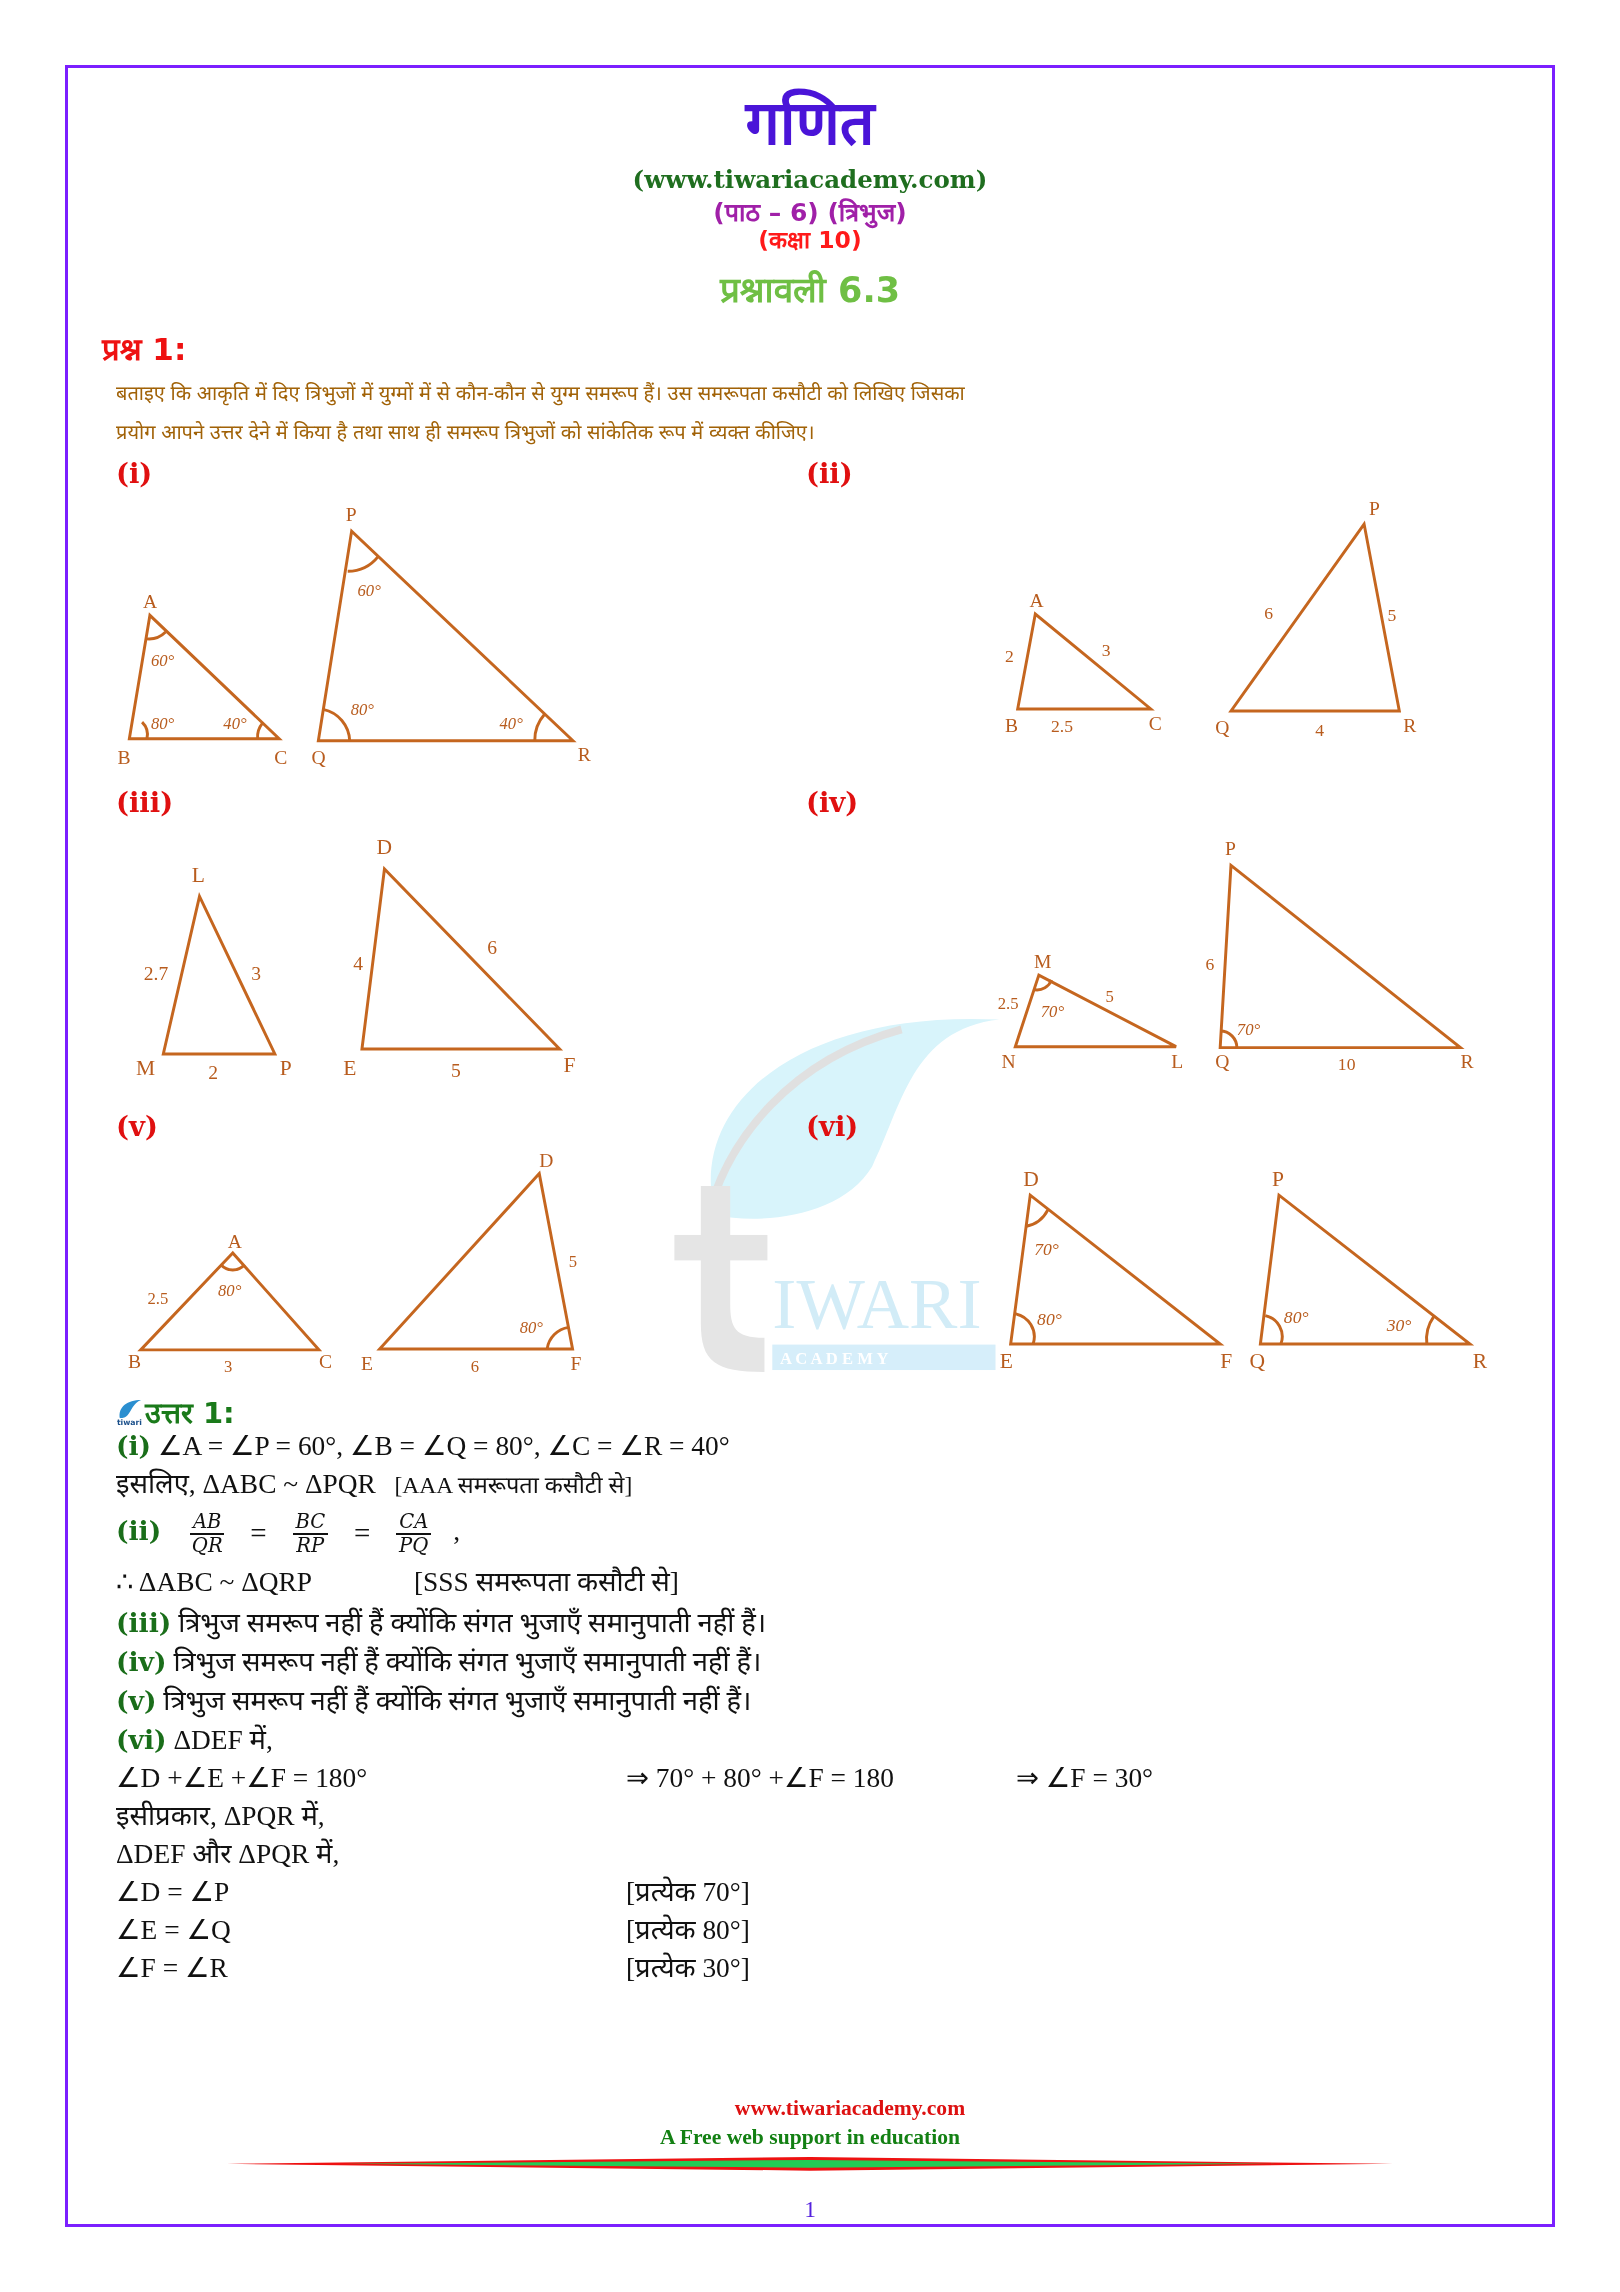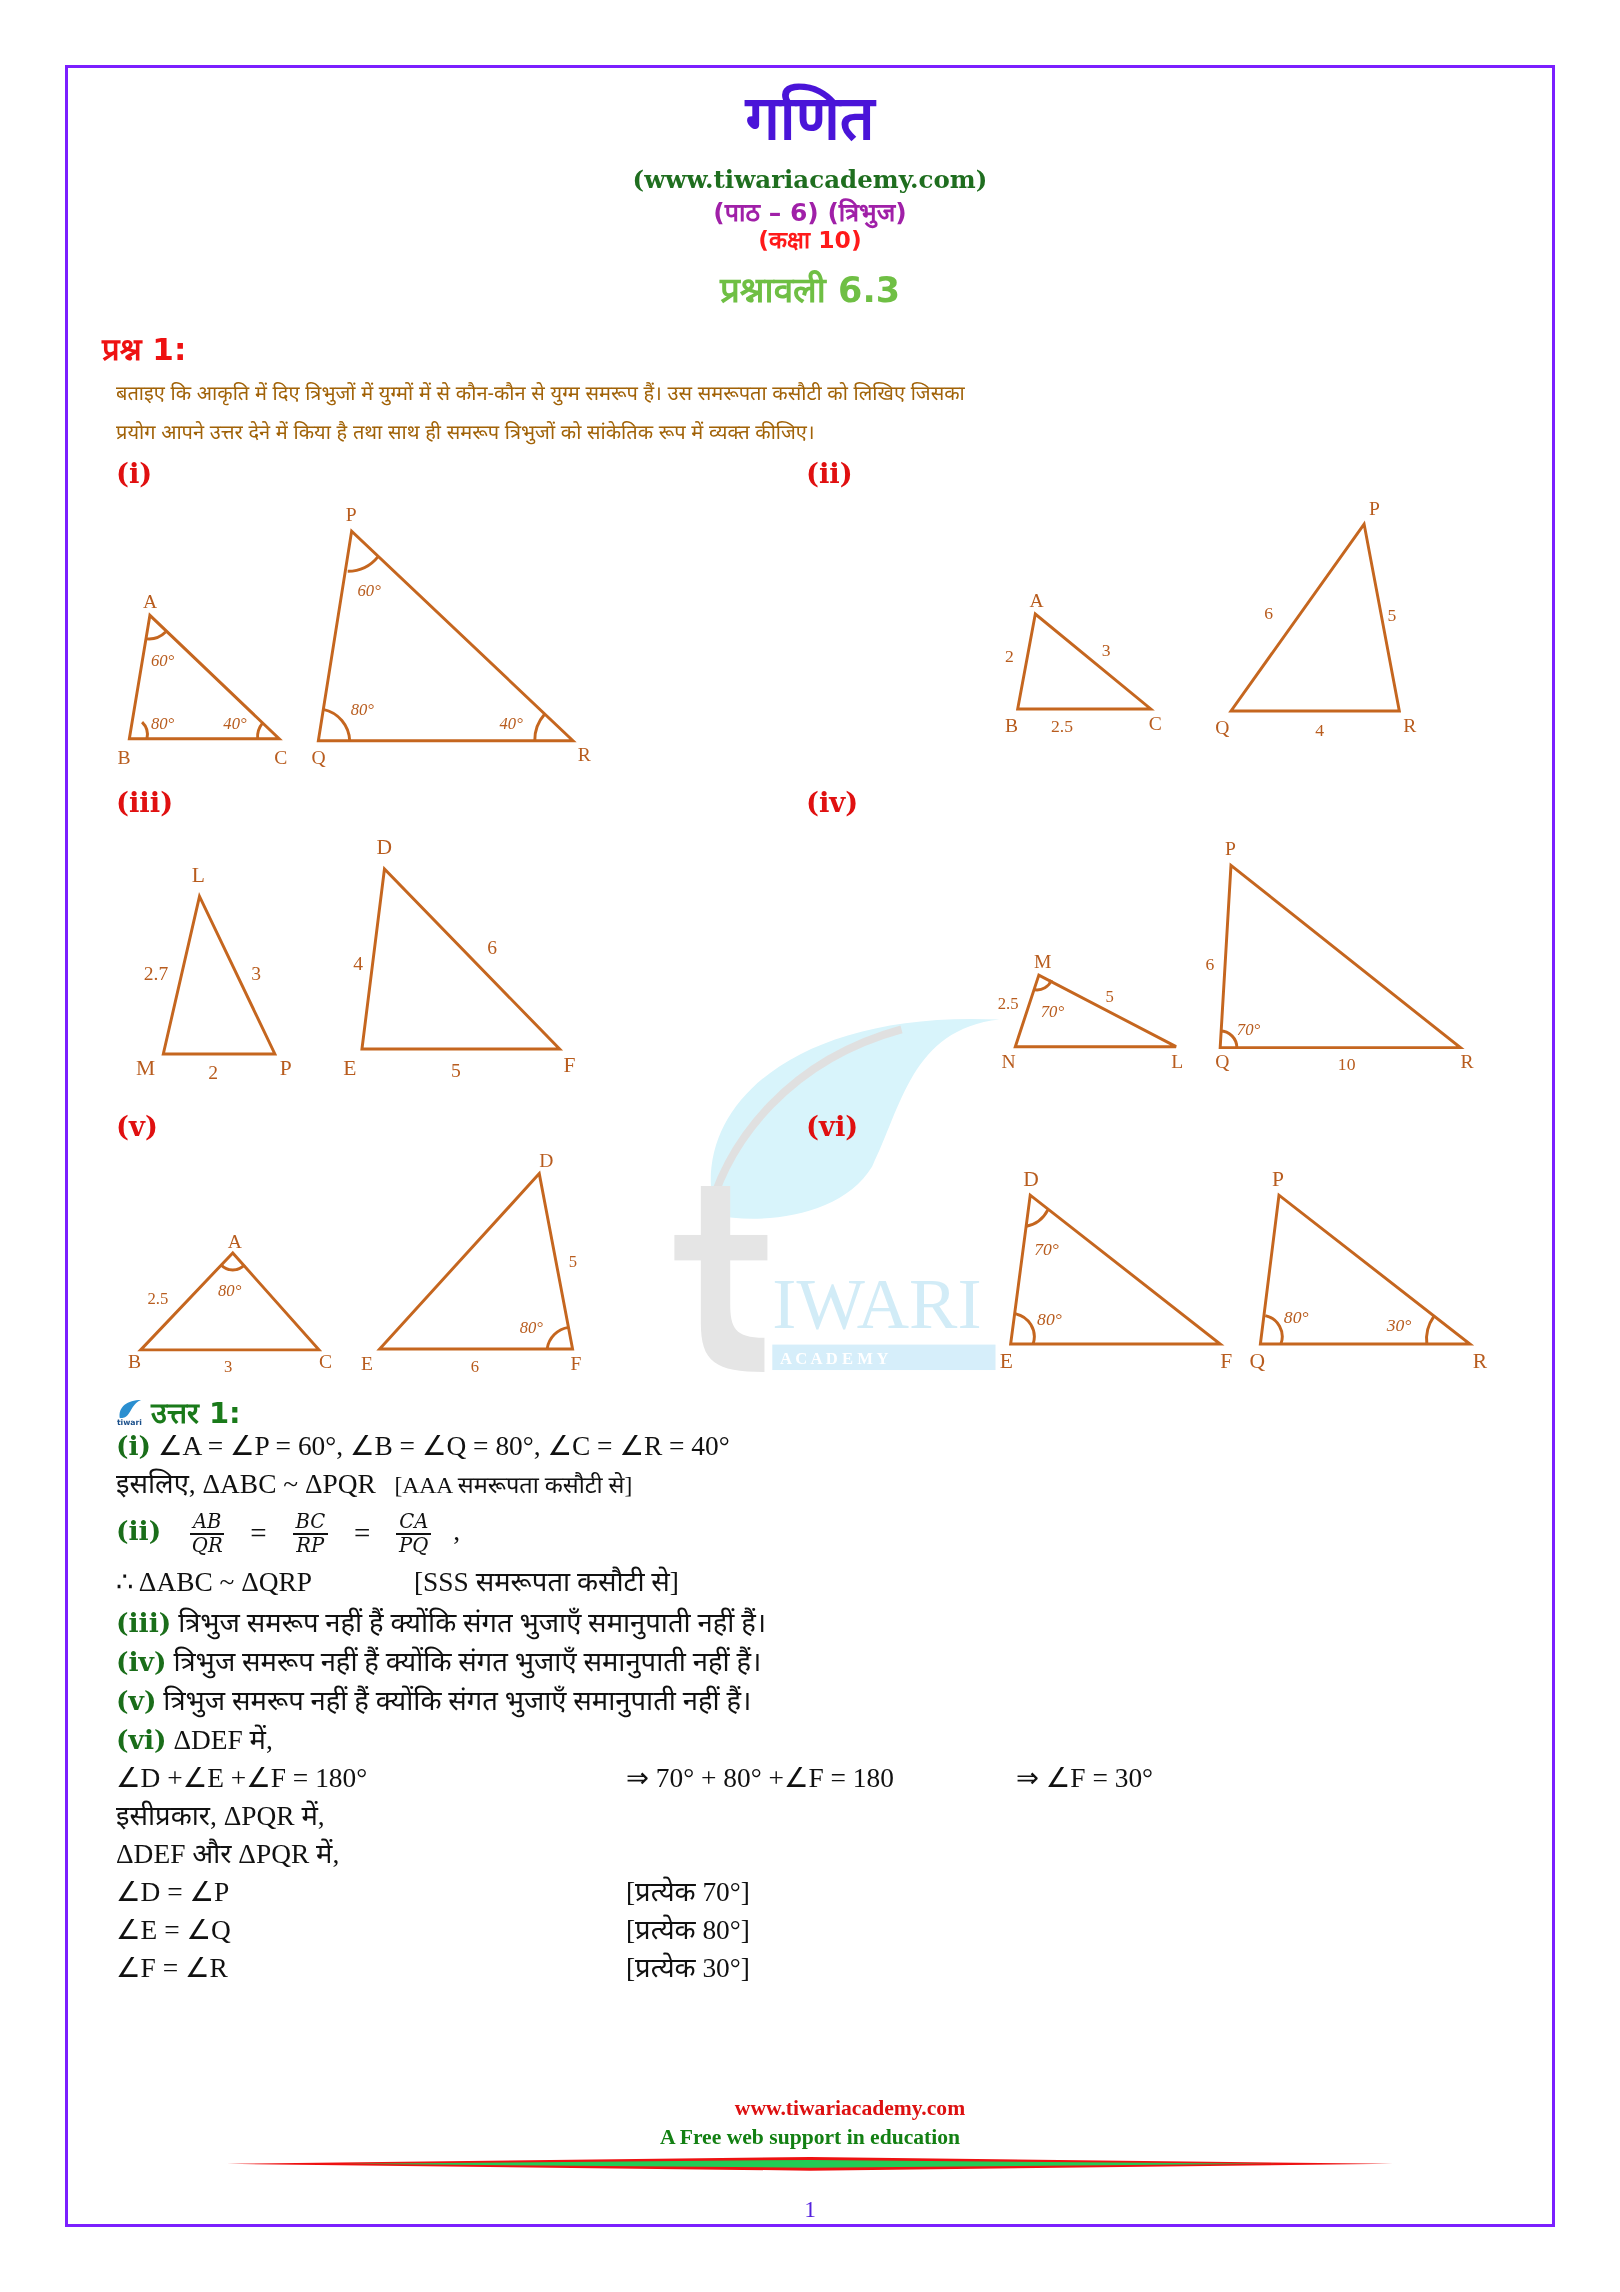--- a/index.html
+++ b/index.html
@@ -2,29 +2,29 @@
 <html><head>
 <meta charset="utf-8">
 <style>
   html, body { margin:0; padding:0; background:#ffffff; }
   body { width:1620px; height:2293px; position:relative; overflow:hidden;
          font-family:"Liberation Sans", "DejaVu Sans", sans-serif; }
   .page-border { position:absolute; left:65px; top:65px; width:1484px; height:2156px;
                  border:3.9px solid #7b1fff; box-sizing:content-box; }
   .abs { position:absolute; }
   .center { position:absolute; left:0; width:1620px; text-align:center; }
-  .title { top:84px; font-size:61px; font-weight:bold; color:#4a14d8; font-family:Liberation Mono, monospace; line-height:78px; }
+  .title { top:84px; font-size:61px; font-weight:bold; color:#4a14d8; font-family:Liberation Sans, sans-serif; line-height:78px; }
   .site { top:163px; font-size:24.5px; font-weight:bold; color:#1f6e1f; font-family:"DejaVu Serif", serif; line-height:33px; }
   .chapter { top:196px; font-size:25px; font-weight:bold; color:#a020a8; font-family:"DejaVu Sans", sans-serif; line-height:33px; }
   .klass { top:225px; font-size:23.5px; font-weight:bold; color:#ff1a1a; font-family:"DejaVu Sans", sans-serif; line-height:31px; }
   .exercise { top:267px; font-size:35px; font-weight:bold; color:#6fbf44; font-family:"DejaVu Sans", sans-serif; line-height:47px; }
   .q-head { left:102px; top:327px; font-size:31px; font-weight:bold; color:#ee1111; font-family:"DejaVu Sans", sans-serif; }
   .q-text { left:116px; top:374px; width:1411px; font-size:20px; line-height:39px; color:#a16207; font-family:"DejaVu Sans Condensed","DejaVu Sans", sans-serif; }
   .part-label { font-family:"DejaVu Serif", serif; font-weight:bold; font-size:27.4px; color:#e01010; }
-  .ans-head { left:114px; top:1392px; font-size:29px; font-weight:bold; color:#1a7a1a; font-family:"DejaVu Sans", sans-serif; display:flex; align-items:center; gap:8px; }
+  .ans-head { left:114px; top:1392px; font-size:29px; font-weight:bold; color:#1a7a1a; font-family:"DejaVu Sans", sans-serif; display:flex; align-items:center; gap:2px; }
   .ans-line { left:116px; font-size:27.4px; color:#111; font-family:"Liberation Serif", serif; line-height:37px; white-space:nowrap; }
   .ans-label { color:#1a6e1a; font-weight:bold; font-family:"DejaVu Serif", serif; font-size:26.5px; }
   .col2 { position:absolute; left:510px; }
   .col3 { position:absolute; left:900px; }
   .frac { display:inline-flex; flex-direction:column; align-items:center; vertical-align:middle; font-style:italic; font-family:"DejaVu Serif", serif; font-size:19.6px; line-height:21.6px; margin:0 22px; }
   .frac .num { border-bottom:2px solid #111; padding:0 2.9px; }
   .eq { font-size:29px; margin:0 3.9px; vertical-align:middle; }
   .footer-site { top:2096px; font-size:21.6px; font-weight:bold; color:#dd1111; font-family:"Liberation Serif", serif;margin-left:40px; }
   .footer-tag { top:2125px; font-size:21.6px; font-weight:bold; color:#138013; font-family:"Liberation Serif", serif; }
   .footer-bar { position:absolute; left:227px; top:2157px; width:1166px; height:13.7px; }

